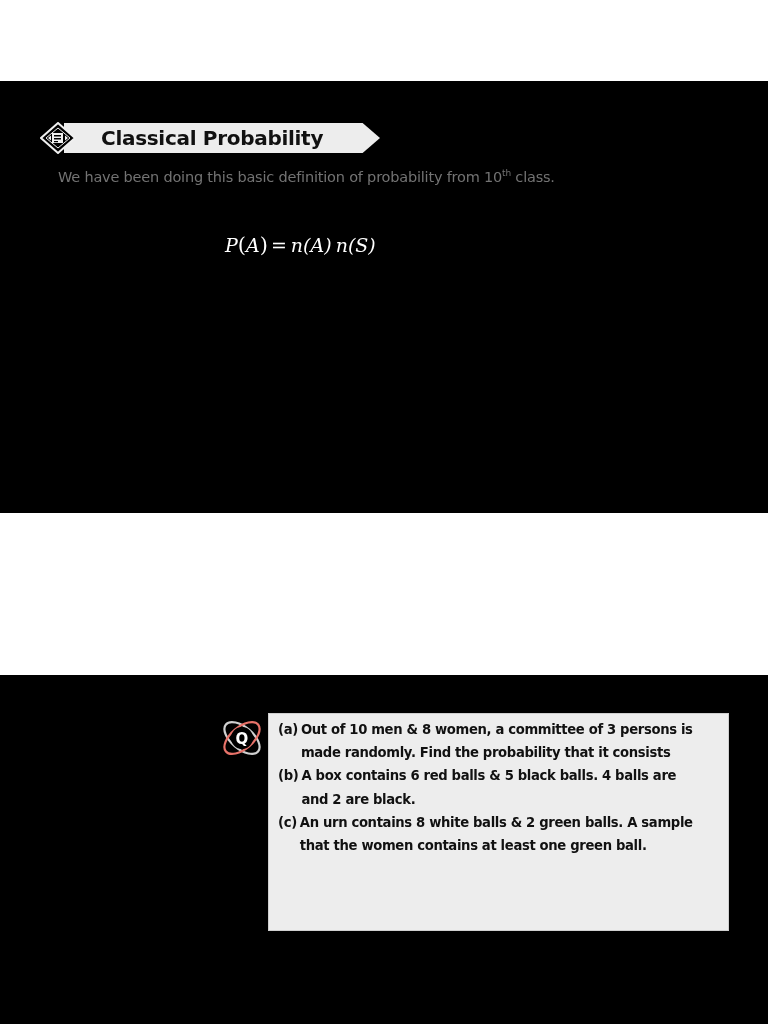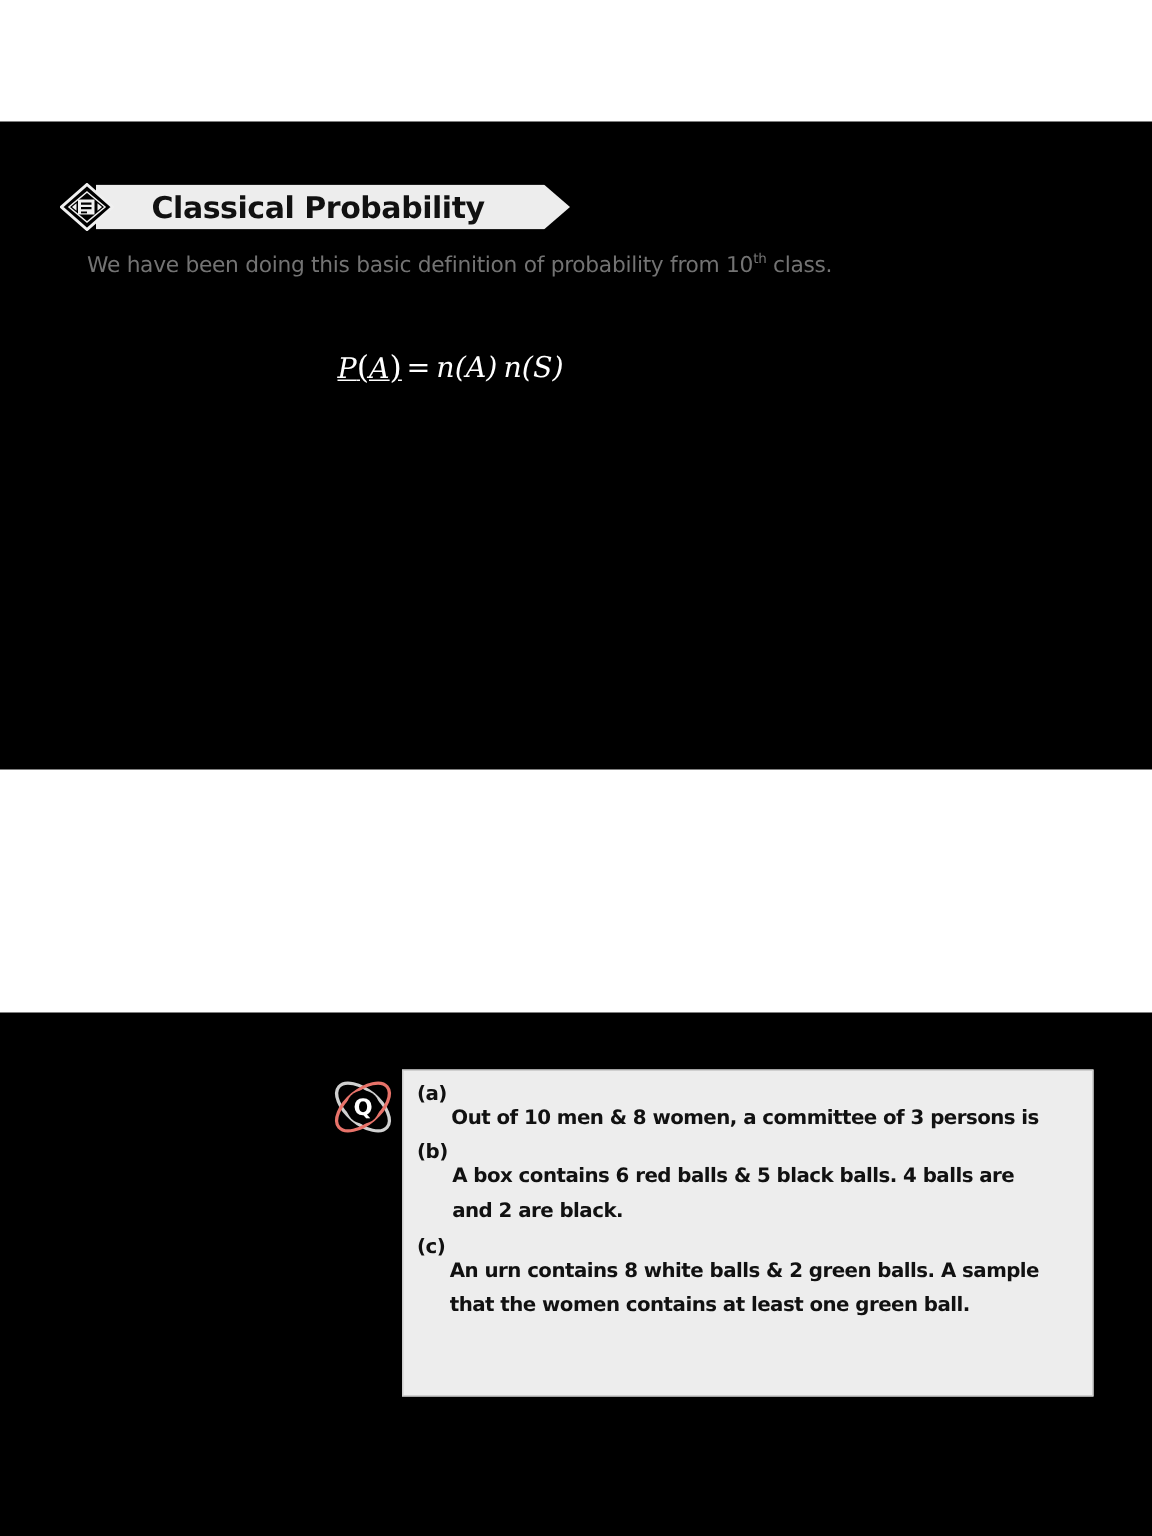--- a/index.html
+++ b/index.html
@@ -41,42 +41,42 @@
       white-space: nowrap;
     }
     .intro-text sup { font-size: 9px; vertical-align: super; line-height: 0; }
 
     
     .formula {
       position: absolute; left: 225px; top: 136px;
       color: #fff; font-family: "DejaVu Serif", serif; font-size: 19px;
       display: flex; align-items: center; height: 56px;
     }
-    .formula .lhs { font-style: italic; text-decoration: underline; }
+    .formula .lhs { font-style: italic; }
     .formula .lhs .paren, .formula .paren { font-style: normal; font-size: 21px; }
     .formula .eq { margin: 0 2px 0 3px; }
     .fraction { display: inline-flex; flex-direction: row; align-items: center; }
     .fraction .num, .fraction .den { font-style: italic; padding: 0 2px; line-height: 24px; }
     .fraction .bar { width: 100%; height: 1.5px; background: #fff; }
 
     
     .q-icon {
       position: absolute; left: 218px; top: 39px; width: 48px; height: 48px;
     }
     .q-box {
       position: absolute; left: 268px; top: 38px; width: 461px; height: 218px;
       background: #ededed; border: 1px solid #cfcfcf;
       padding: 4px 8px 0 9px;
       color: #111; font-family: "DejaVu Sans", sans-serif;
       font-weight: bold; font-size: 13.2px; line-height: 23.2px;
       letter-spacing: -0.35px;
     }
     .q-item { display: flex; }
     .q-item .label { flex: 0 0 auto; margin-right: 3px; }
-    .q-item .text { flex: 1 1 auto; margin-top: 16px; }
+    .q-item .text { flex: 1 1 auto; }
     .q-item .text .line { display: block; white-space: nowrap; }
   </style>
 </head>
 <body>
 
 <div class="page">
 
   <section class="slide" id="slide-1">
     <div class="title-banner">
       <div class="banner-shape"></div>
@@ -114,20 +114,21 @@
       <ellipse cx="24" cy="24" rx="21" ry="11" transform="rotate(-40 24 24)" fill="none" stroke="#e8736a" stroke-width="2.2"></ellipse>
       <circle cx="24" cy="24" r="11" fill="#000"></circle>
       <text x="24" y="29.5" text-anchor="middle" fill="#fff" font-family="DejaVu Sans, sans-serif" font-weight="bold" font-size="15">Q</text>
     </svg>
 
     <div class="q-box">
       <div class="q-item">
         <span class="label">(a)</span>
         <span class="text">
           <span class="line">Out of 10 men &amp; 8 women, a committee of 3 persons is</span>
+          <span class="line">made randomly. Find the probability that it consists</span>
         </span>
       </div>
       <div class="q-item">
         <span class="label">(b)</span>
         <span class="text">
           <span class="line">A box contains 6 red balls &amp; 5 black balls. 4 balls are</span>
           <span class="line">and 2 are black.</span>
         </span>
       </div>
       <div class="q-item">

